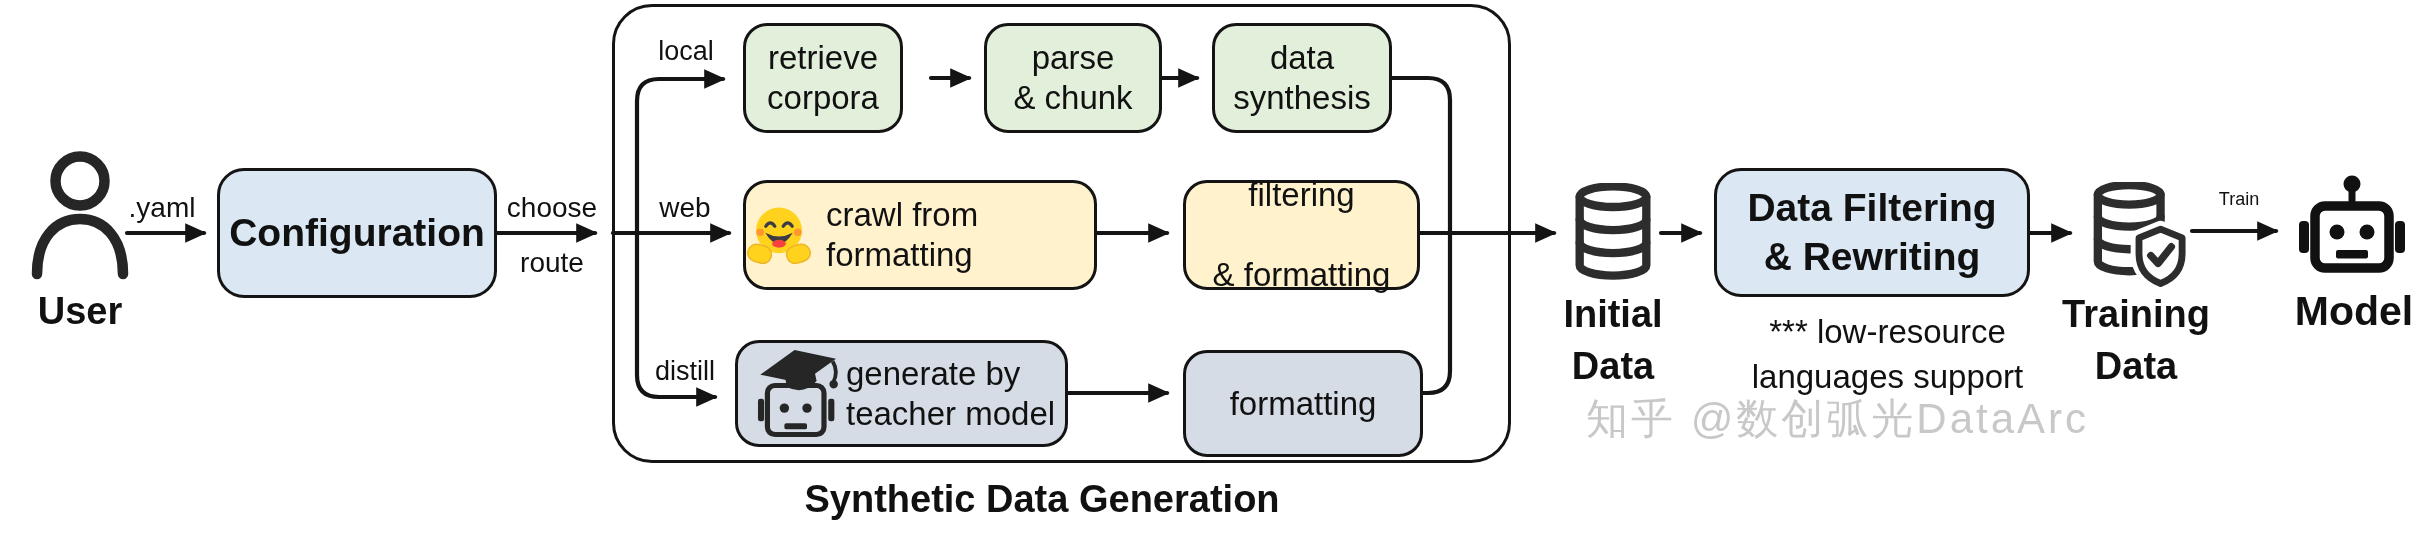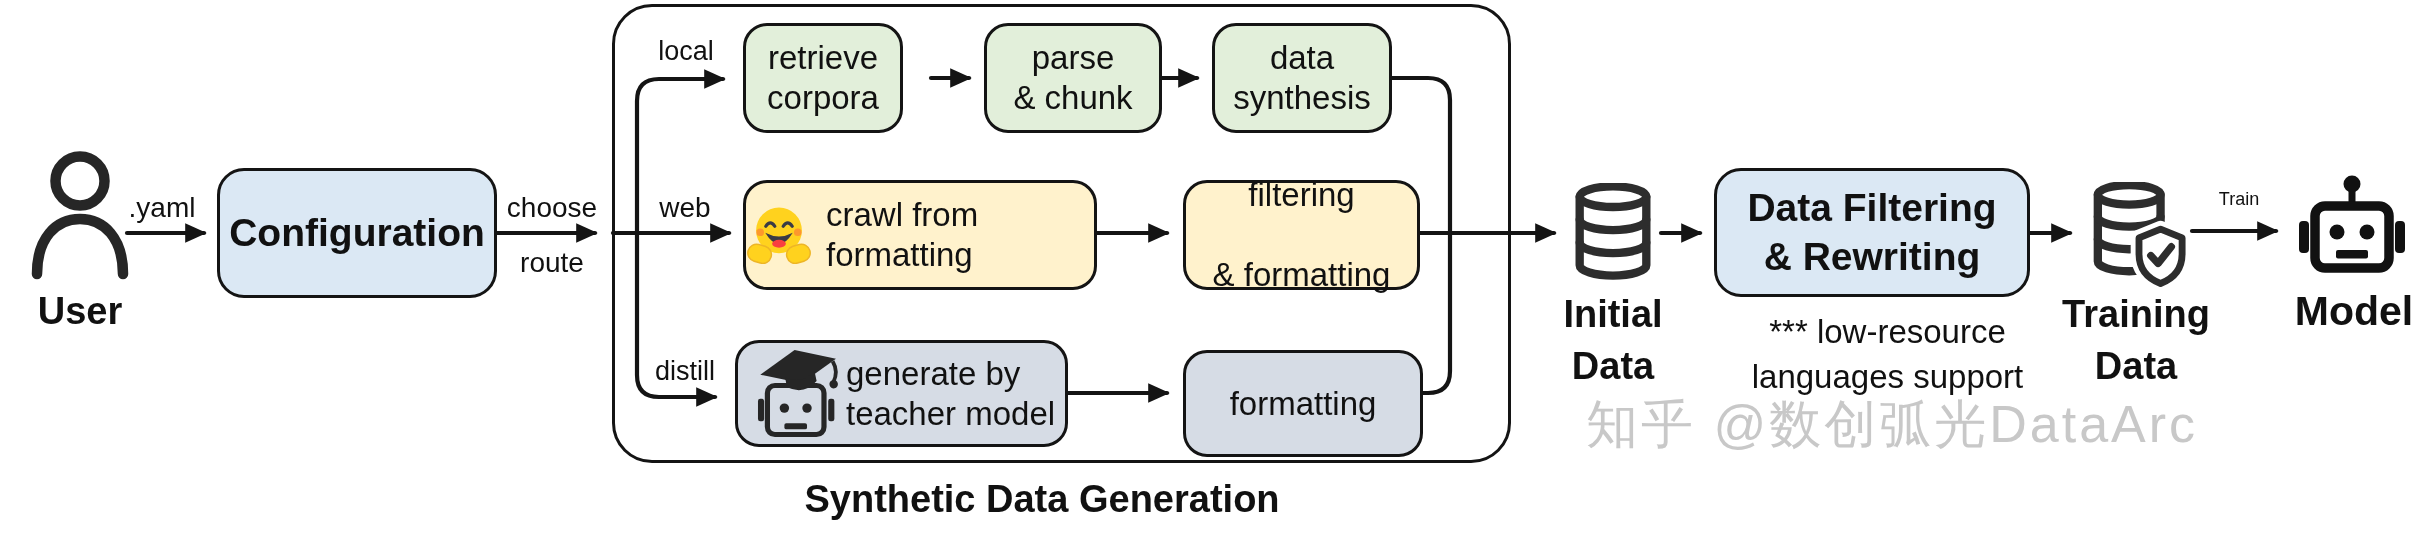--- a/index.html
+++ b/index.html
@@ -16,21 +16,21 @@
   .green{background:#E2EFDA;}
   .yellow{background:#FFF2CC;gap:40px;}
   .grayblue{background:#D6DCE5;}
   .blue{background:#DBE8F4;}
   .bigbox{border-radius:27px;font-weight:700;font-size:39px;line-height:1.25;}
   .lbl{position:absolute;text-align:center;z-index:2;line-height:1.15;}
   .bold{font-weight:700;}
   .two span{display:block;line-height:1.38;}
   .iconwrap{position:absolute;z-index:2;line-height:0;}
   .stepicon{flex:0 0 auto;line-height:0;}
-  .watermark{position:absolute;left:1586px;top:398px;z-index:3;font-size:52px;letter-spacing:3px;
+  .watermark{position:absolute;left:1586px;top:398px;z-index:3;font-size:42px;letter-spacing:3px;
              color:#C8C8C8;white-space:nowrap;line-height:1;}
   .note{line-height:1.35;}
 </style>
 </head>
 <body>
 
 <div class="canvas">
 
   <div class="outerbox"></div>
 

